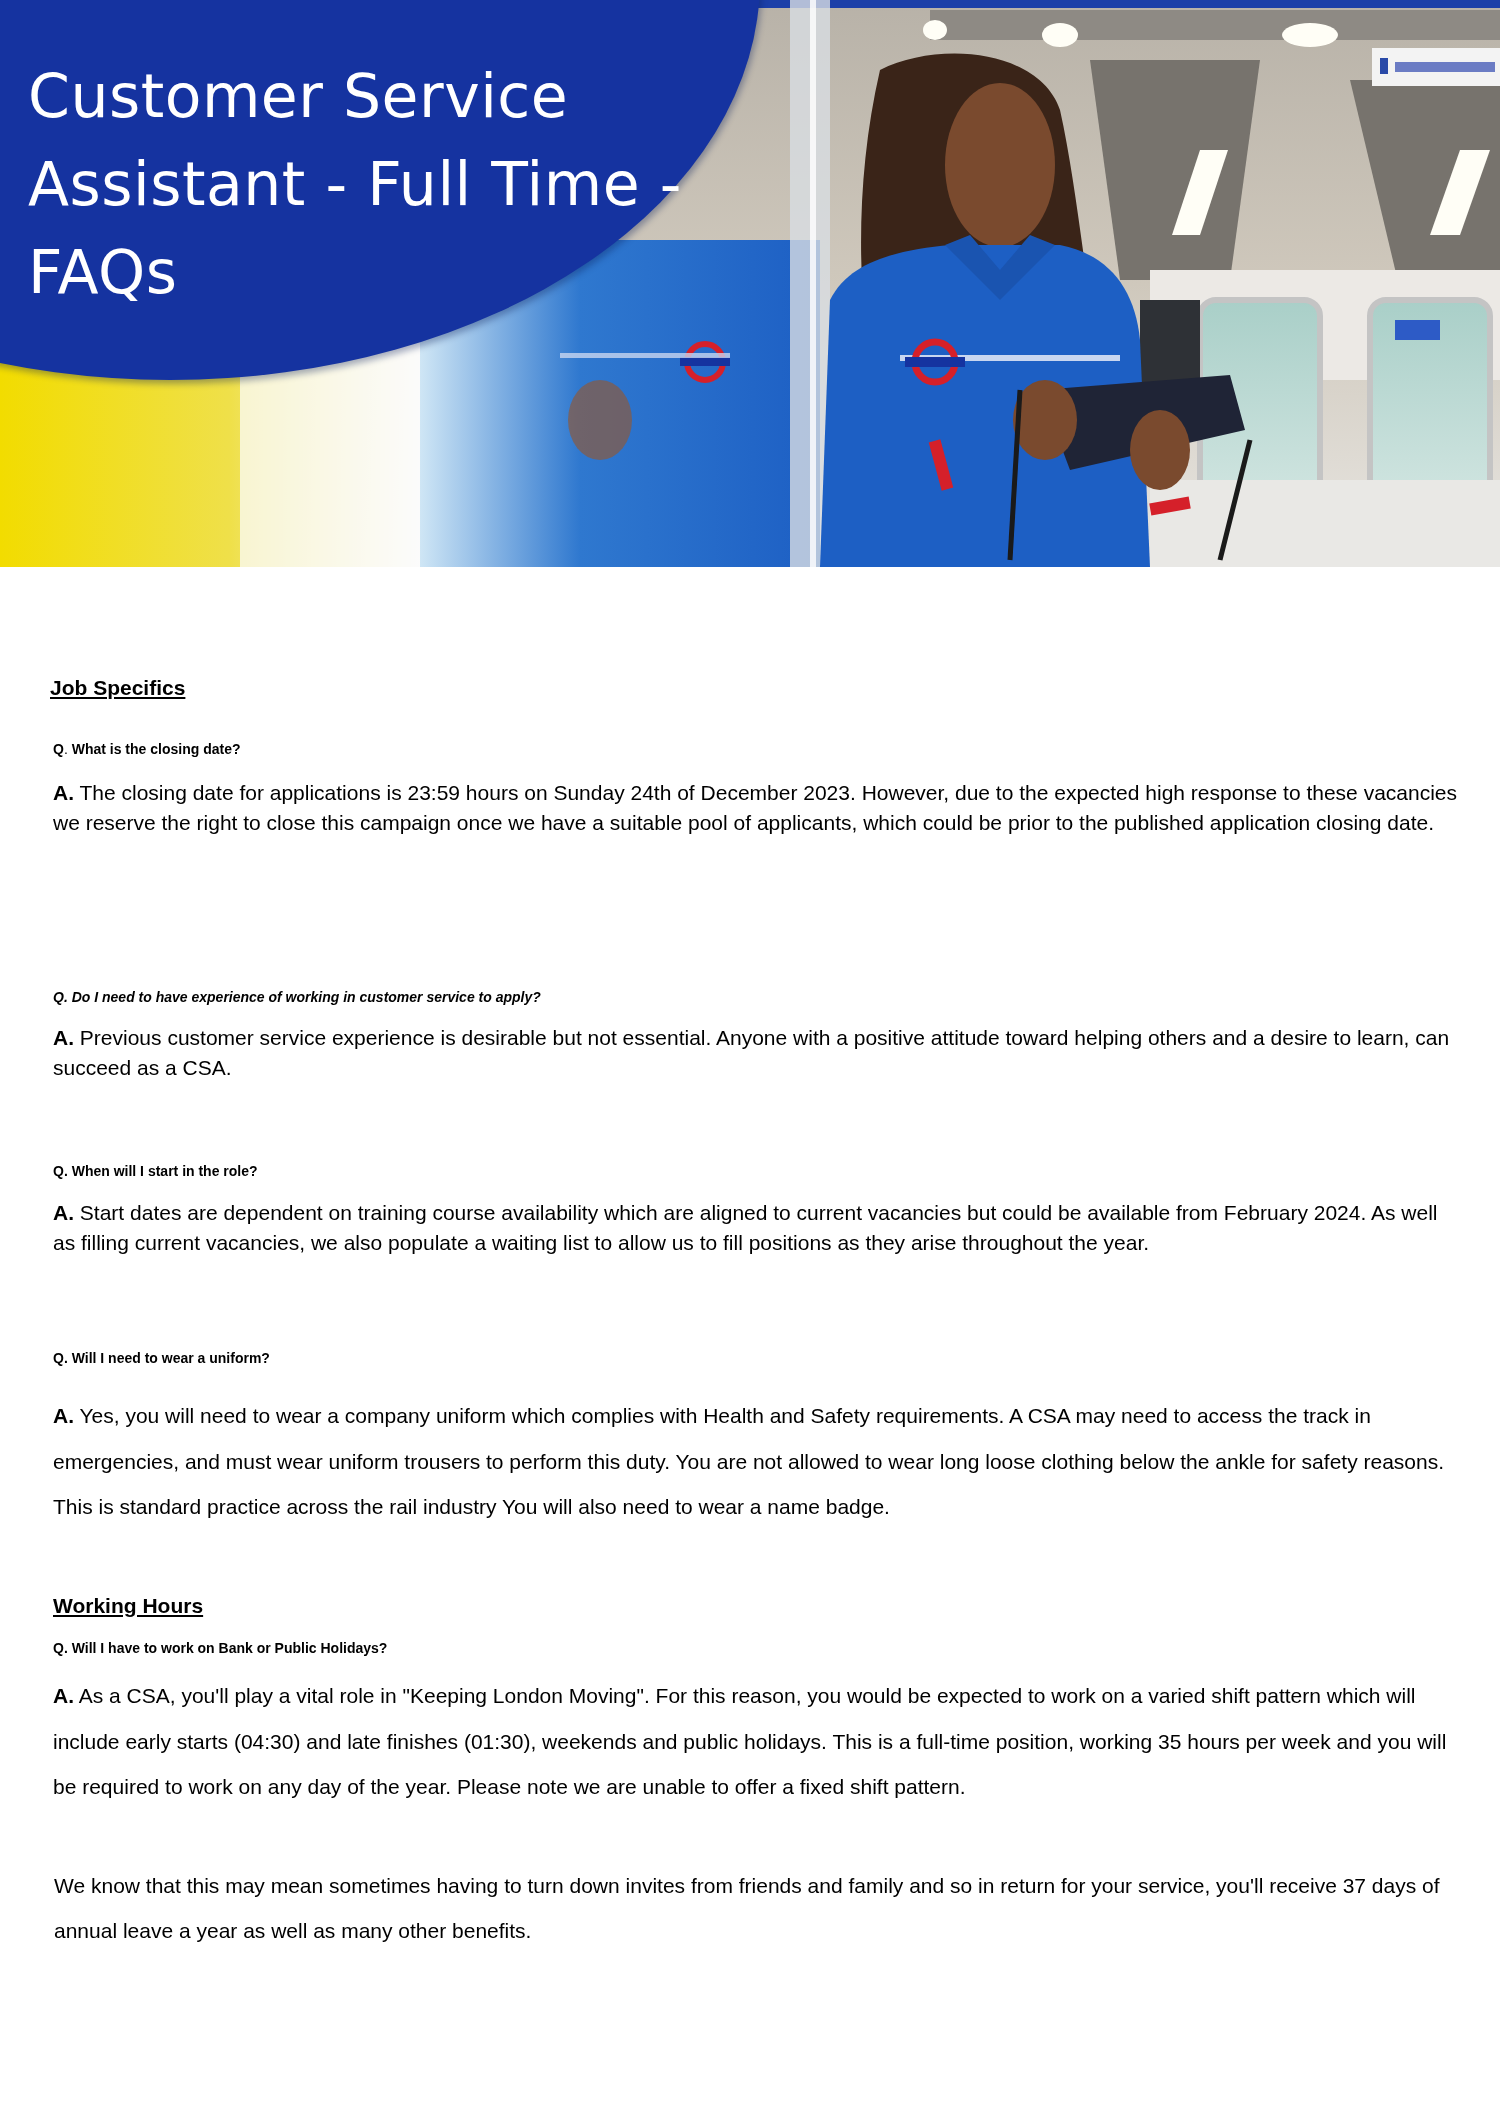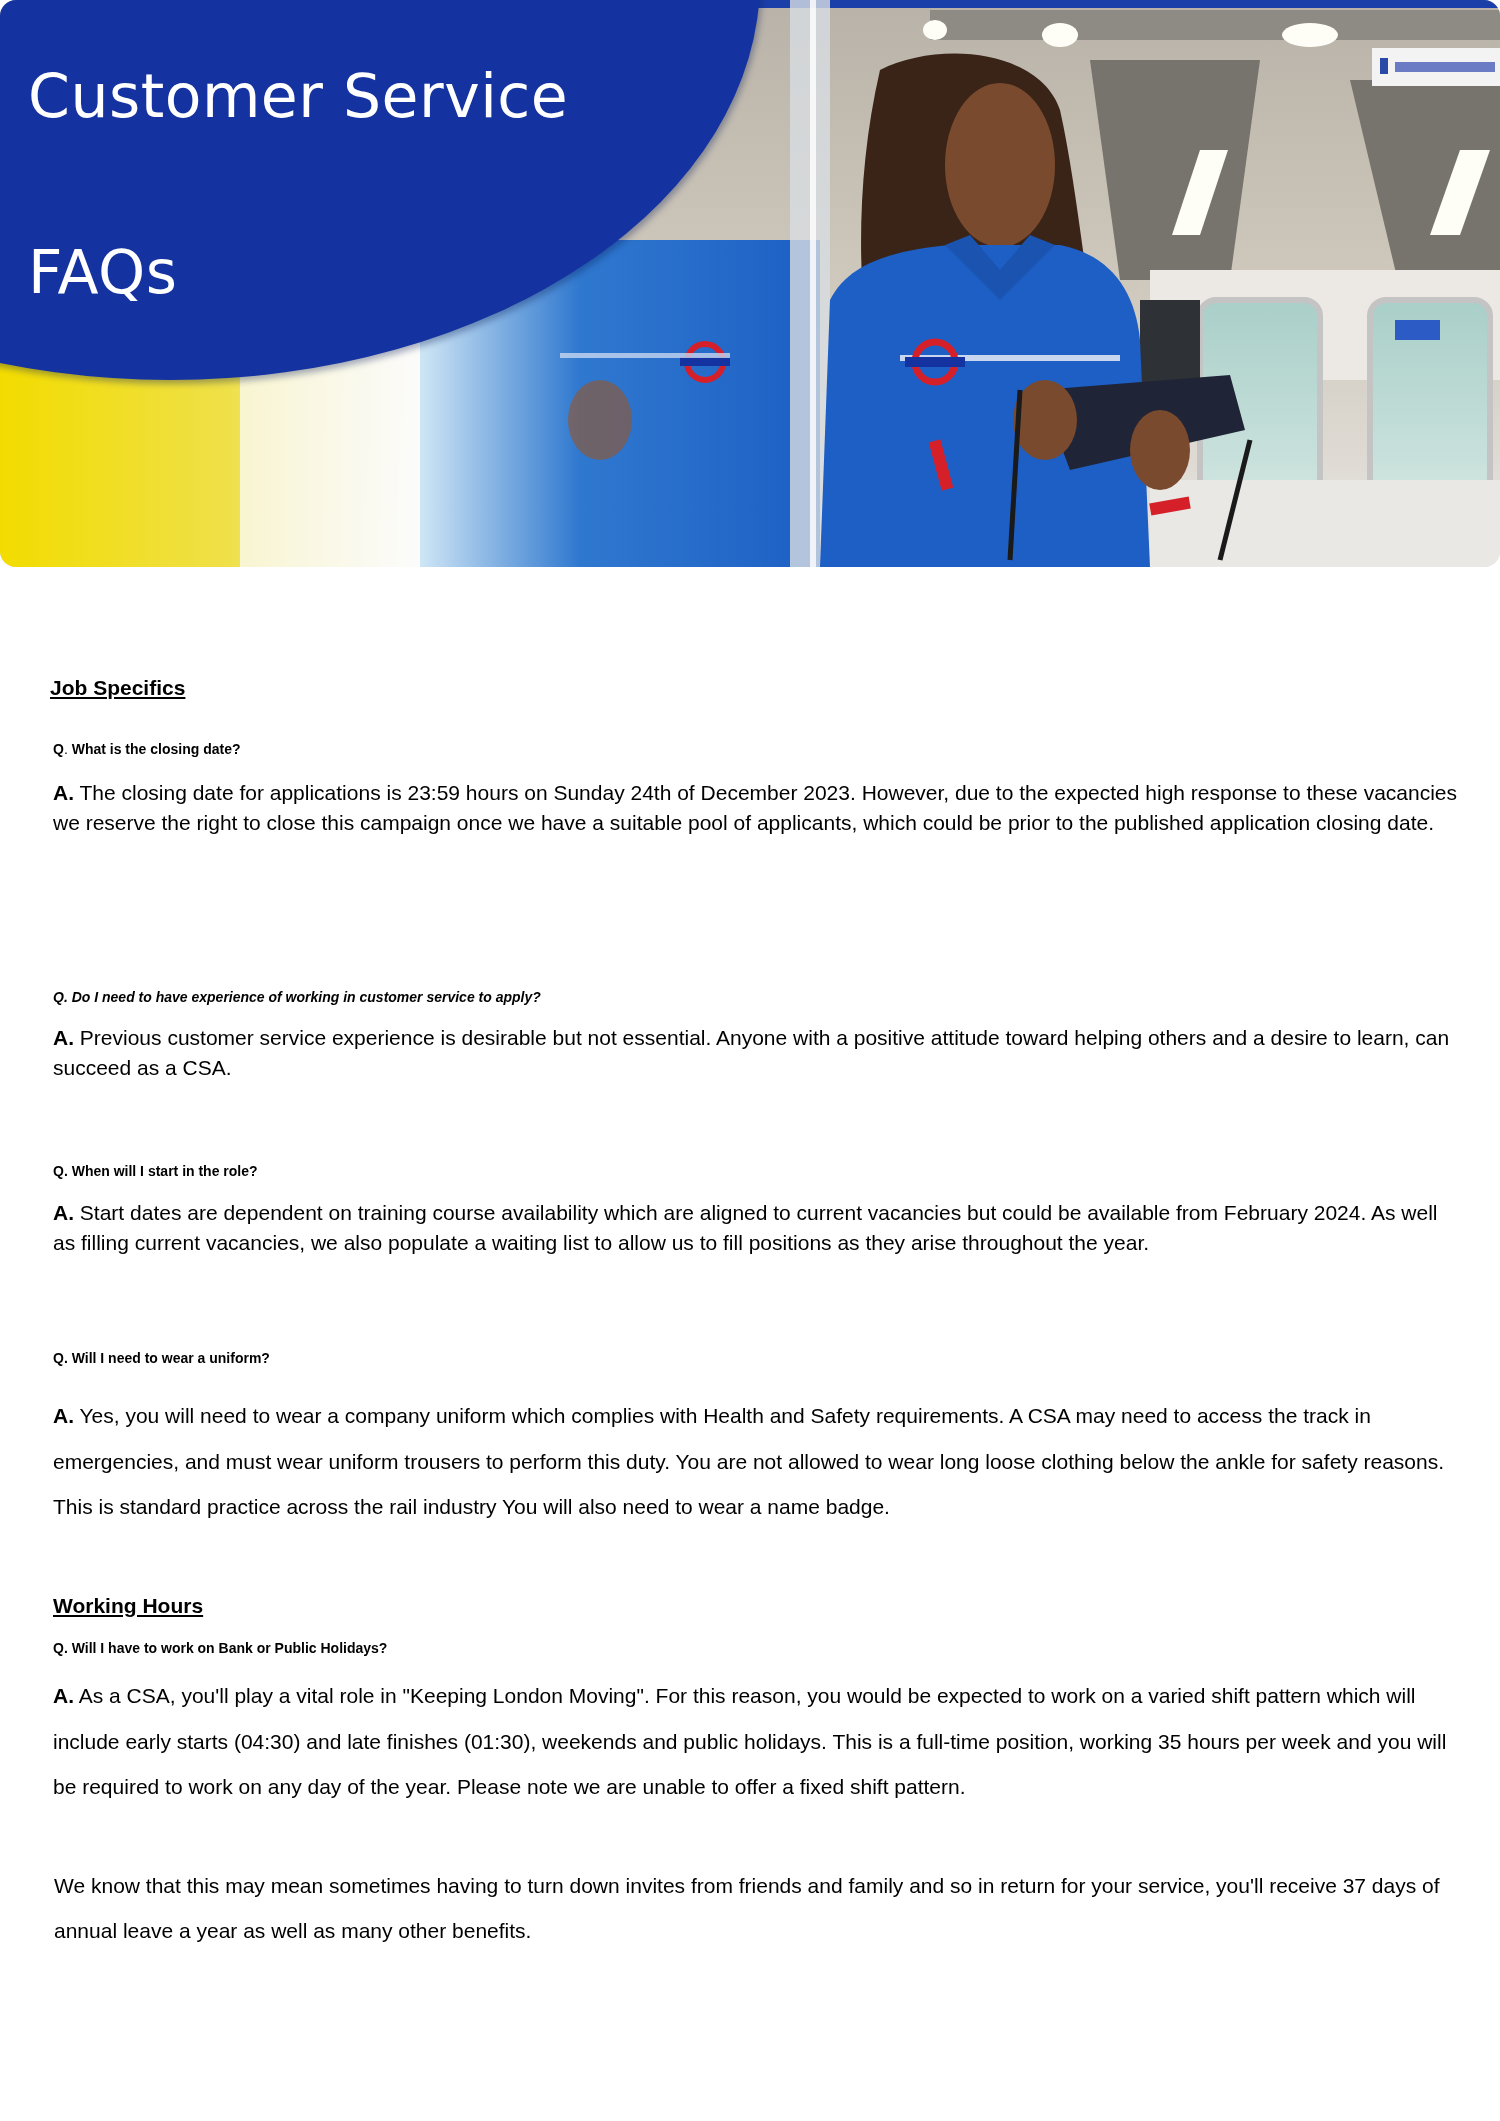--- a/index.html
+++ b/index.html
@@ -17,21 +17,20 @@
     }
 
     
     .hero {
       position: absolute;
       left: 0; top: 0;
       width: 1500px;
       height: 567px;
       overflow: hidden;
       background: #dcdcdc;
-      border-radius: 16px;
     }
     .hero-photo {
       position: absolute;
       left: 0; top: 0;
       width: 1500px; height: 567px;
     }
     .hero-title-shape {
       position: absolute;
       left: -420px;
       top: -420px;
@@ -186,21 +185,21 @@
     <ellipse cx="600" cy="420" rx="32" ry="40" fill="#8a5a3e" opacity="0.7"></ellipse>
 
     <path d="M 1020 390 L 1010 560" stroke="#1a1a1a" stroke-width="5" fill="none"></path>
     <path d="M 1250 440 L 1220 560" stroke="#1a1a1a" stroke-width="5" fill="none"></path>
   </svg>
 
   <div class="hero-title-shape"></div>
 
   <h1 class="hero-title">
     <span>Customer Service</span><br>
-    <br>
+    <span>Assistant - Full Time -</span><br>
     <span>FAQs</span>
   </h1>
 </div>
 
 <div class="content">
 
   <div class="section-heading" style="top:676px;">Job Specifics</div>
 
   <div class="q" style="top:741px;">
     <span>Q</span><span class="q-dot-regular">.</span>

